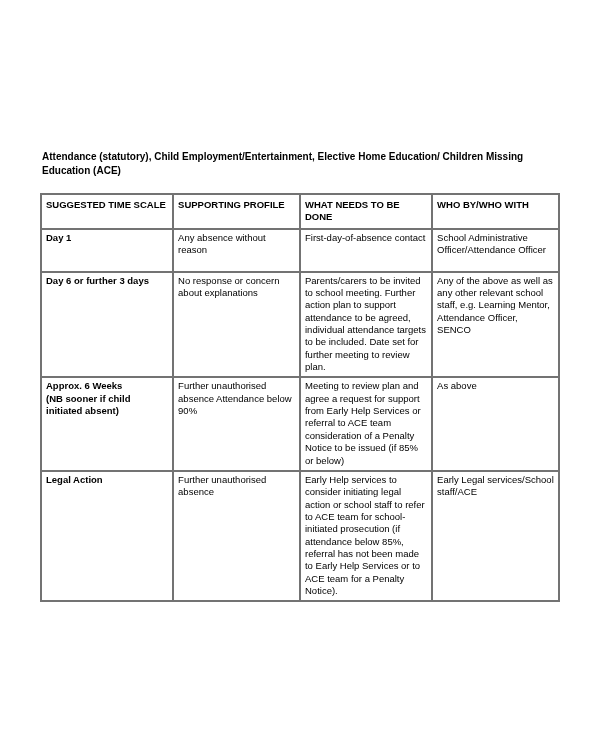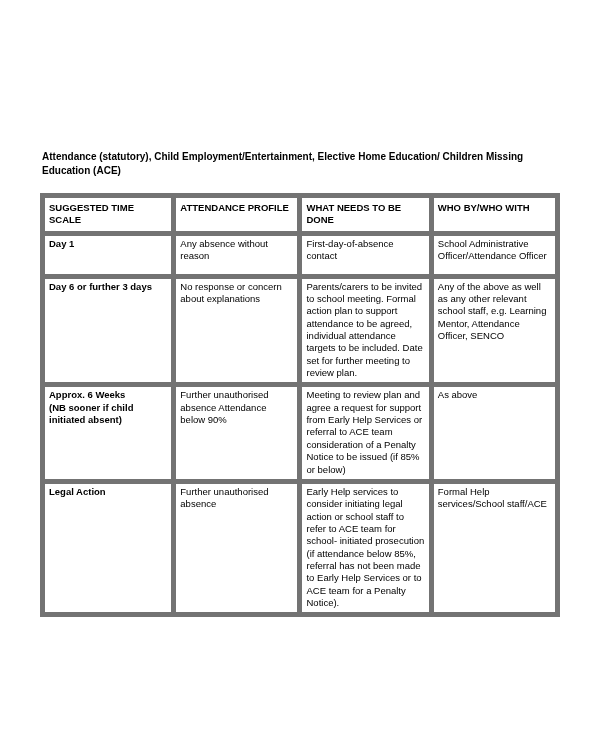--- a/index.html
+++ b/index.html
@@ -39,21 +39,21 @@
     table-layout: fixed;
     font-size: 9.5px;
     line-height: 1.3;
   }
   table.plan col.c1 { width: 25.5%; }
   table.plan col.c2 { width: 24.5%; }
   table.plan col.c3 { width: 25.5%; }
   table.plan col.c4 { width: 24.5%; }
   table.plan th,
   table.plan td {
-    border: 5px solid #737373;
+    border: 2px solid #737373;
     padding: 2px 4px 3px 4px;
     vertical-align: top;
     text-align: left;
     word-wrap: break-word;
   }
   table.plan th {
     font-weight: bold;
     font-size: 9.5px;
     padding-top: 4px;
     padding-bottom: 4px;
@@ -83,21 +83,21 @@
   <table class="plan">
     <colgroup>
       <col class="c1">
         <col class="c2">
         <col class="c3">
         <col class="c4">
     </colgroup>
     <thead>
       <tr>
         <th>SUGGESTED TIME SCALE</th>
-        <th>ATTENDANCE PROFILE</th>
+        <th>SUPPORTING PROFILE</th>
         <th>WHAT NEEDS TO BE DONE</th>
         <th>WHO BY/WHO WITH</th>
       </tr>
     </thead>
     <tbody>
 
       <tr class="r1">
         <td>
           <span class="ts">Day 1</span>
         </td>
@@ -105,39 +105,39 @@
         <td>First-day-of-absence contact</td>
         <td>School Administrative Officer/Attendance Officer</td>
       </tr>
 
 
       <tr class="r3">
         <td>
           <span class="ts">Day 6 or further 3 days</span>
         </td>
         <td>No response or concern about explanations</td>
-        <td>Parents/carers to be invited to school meeting. Formal action plan to support attendance to be agreed, individual attendance targets to be included. Date set for further meeting to review plan.</td>
+        <td>Parents/carers to be invited to school meeting. Further action plan to support attendance to be agreed, individual attendance targets to be included. Date set for further meeting to review plan.</td>
         <td>Any of the above as well as any other relevant school staff, e.g. Learning Mentor, Attendance Officer, SENCO</td>
       </tr>
 
       <tr class="r4">
         <td>
           <span class="ts">Approx. 6 Weeks</span>
           <span class="ts-note">(NB sooner if child initiated absent)</span>
         </td>
         <td class="justify">Further unauthorised absence Attendance below 90%</td>
         <td>Meeting to review plan and agree a request for support from Early Help Services or referral to ACE team consideration of a Penalty Notice to be issued (if 85% or below)</td>
         <td>As above</td>
       </tr>
 
       <tr class="r5">
         <td>
           <span class="ts">Legal Action</span>
         </td>
         <td>Further unauthorised absence</td>
         <td>Early Help services to consider initiating legal action or school staff to refer to ACE team for school- initiated prosecution (if attendance below 85%, referral has not been made to Early Help Services or to ACE team for a Penalty Notice).</td>
-        <td>Formal Help services/School staff/ACE</td>
+        <td>Early Legal services/School staff/ACE</td>
       </tr>
 
     </tbody>
   </table>
 
 </div>
 
 </body></html>

